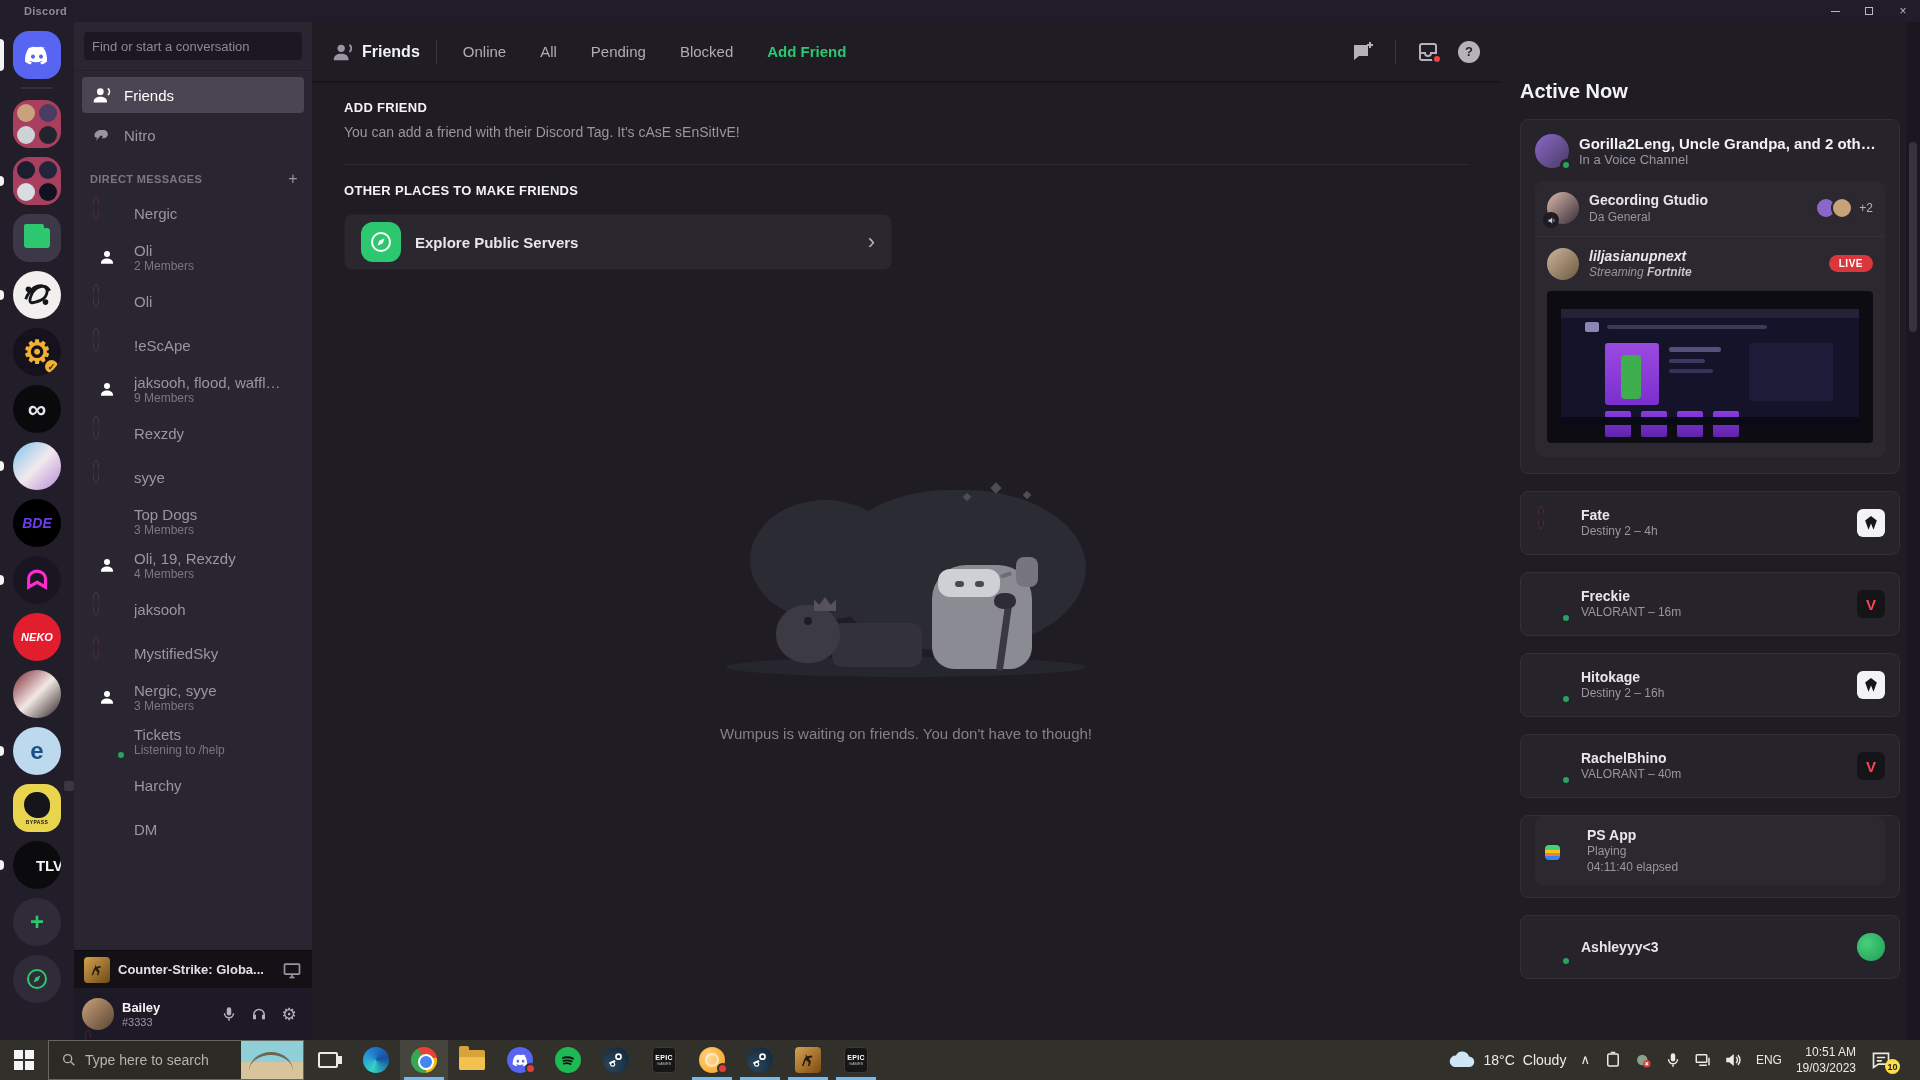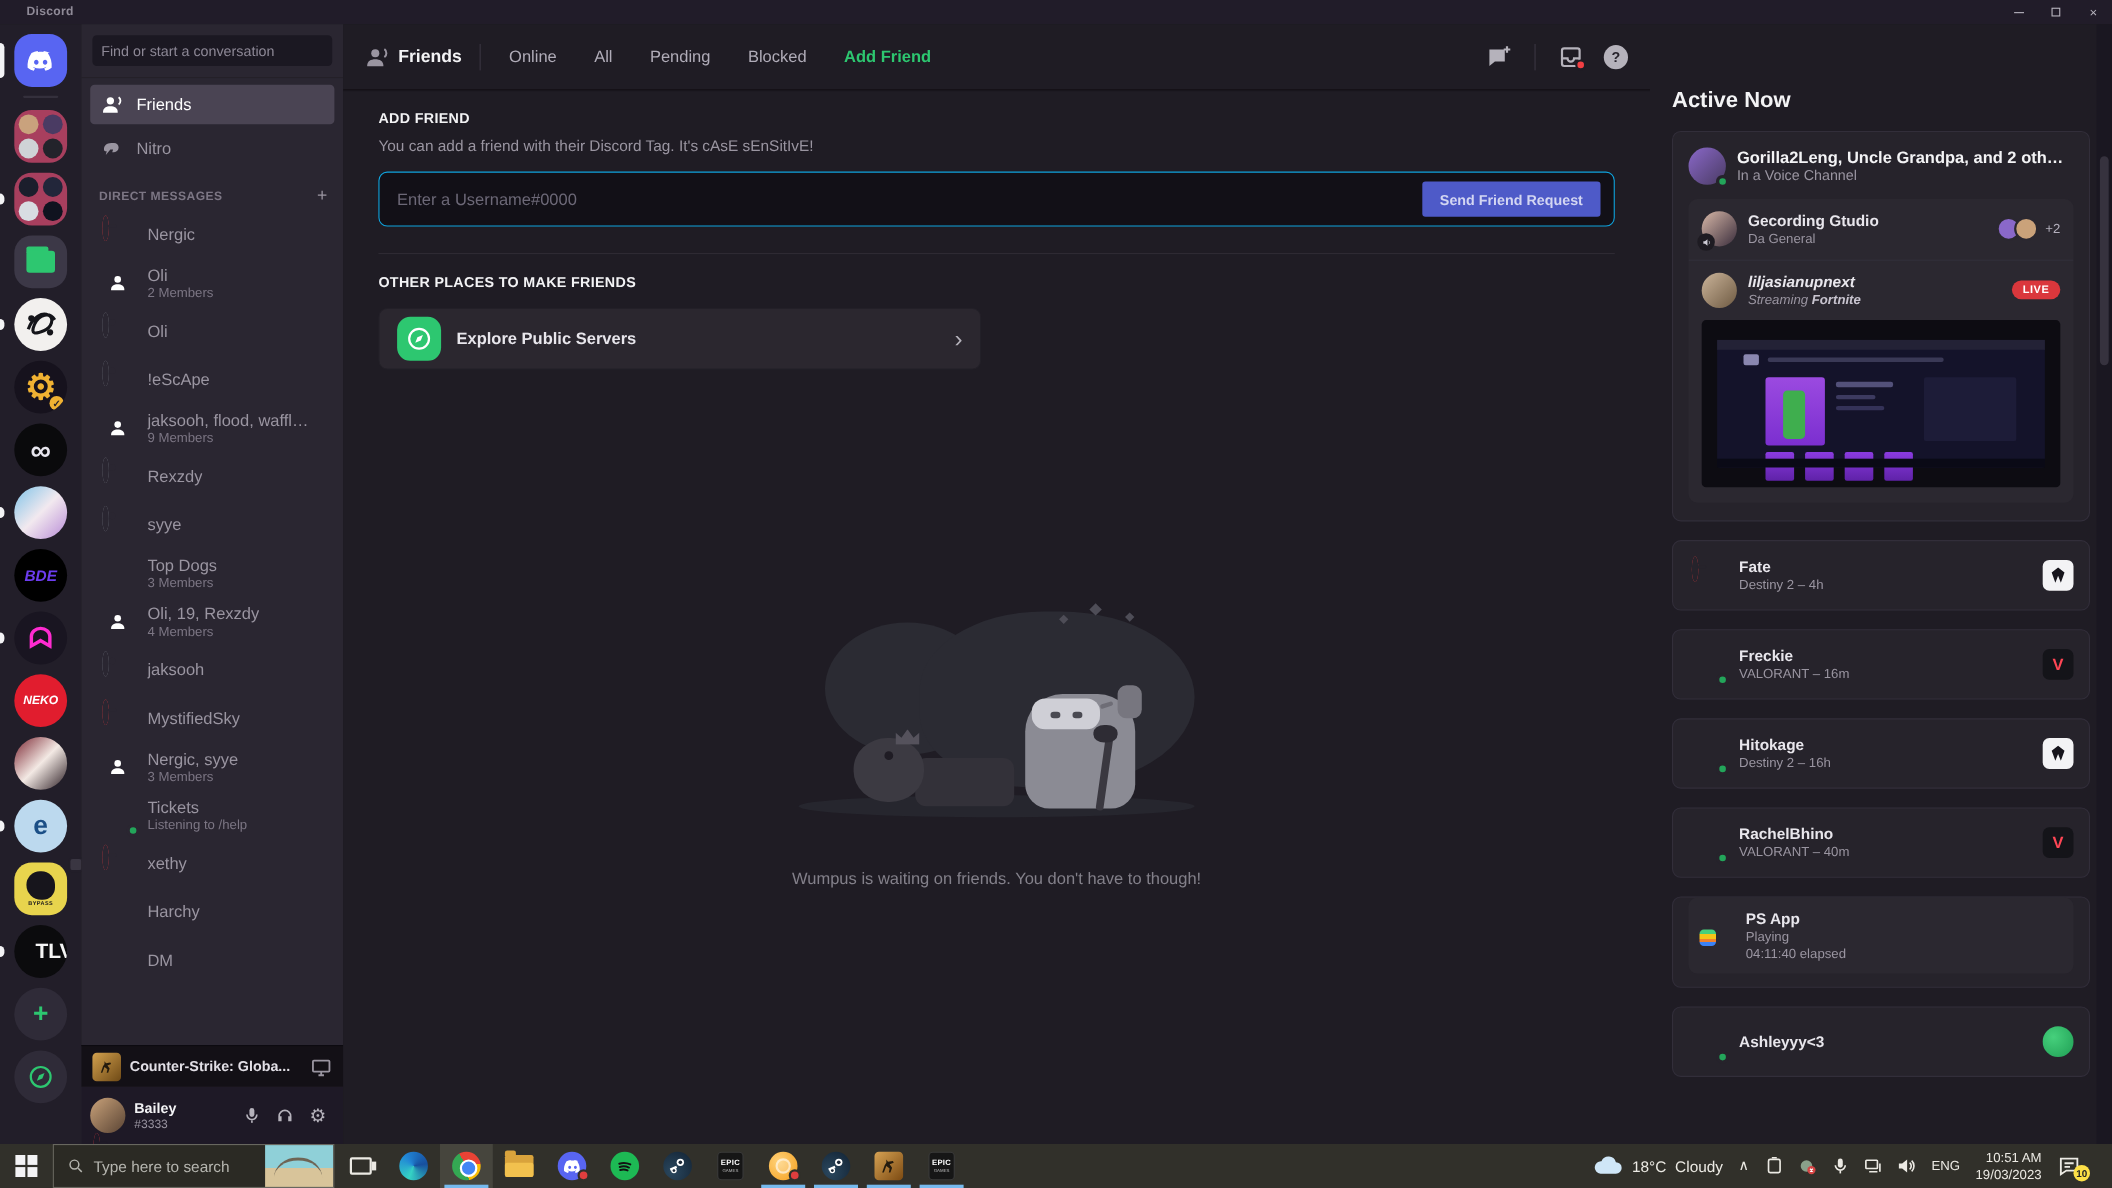--- a/index.html
+++ b/index.html
@@ -350,21 +350,21 @@
             <div style="display: flex; flex-direction: column; align-items: center;">
               <div class="bypass-blob"></div>
               <div class="bypass-label">BYPASS</div>
             </div>
           </div>
           <span class="bypass-corner"></span>
         </div>
         <div class="rail-item">
           <span class="rail-pill"></span>
           <div class="rail-icon circle" style="background: rgb(11, 11, 13);">
-            <span class="glyph-text" style="color: rgb(245, 245, 245); font-size: 19px; margin-left: 25px;">TLV</span>
+            <span class="glyph-text" style="color: rgb(245, 245, 245); font-size: 15px; margin-left: 25px;">TLV</span>
           </div>
         </div>
         <div class="rail-item">
           <div class="rail-icon circle" style="background: rgb(47, 43, 56);">
             <span class="glyph-text" style="color: rgb(45, 199, 112); font-size: 24px;">+</span>
           </div>
         </div>
         <div class="rail-item">
           <div class="rail-icon circle" style="background: rgb(47, 43, 56); color: rgb(45, 199, 112);">
             <svg viewBox="0 0 24 24" width="24" height="24" fill="none" stroke="currentColor" stroke-width="2">
@@ -493,26 +493,20 @@
             </span>
           </div>
           <div class="dm-row">
             <span class="avatar"><span class="face" style="background: linear-gradient(135deg, rgb(110, 102, 224), rgb(67, 57, 168));"></span><span class="st-badge st-online"></span></span>
             <span class="dm-texts">
               <div class="dm-name">Tickets</div>
               <div class="dm-sub">Listening to /help</div>
             </span>
           </div>
           <div class="dm-row">
-            <span class="avatar"><span class="face" style="background: linear-gradient(135deg, rgb(74, 66, 72), rgb(34, 29, 34));"></span><span class="st-badge st-dnd"></span></span>
-            <span class="dm-texts">
-              <div class="dm-name">xethy</div>
-            </span>
-          </div>
-          <div class="dm-row">
             <span class="avatar"><span class="face" style="background: linear-gradient(135deg, rgb(93, 74, 74), rgb(43, 32, 36));"></span></span>
             <span class="dm-texts">
               <div class="dm-name">Harchy</div>
             </span>
           </div>
           <div class="dm-row">
             <span class="avatar"><span class="face" style="background: linear-gradient(135deg, rgb(138, 143, 150), rgb(74, 78, 85));"></span></span>
             <span class="dm-texts">
               <div class="dm-name">DM</div>
             </span>
@@ -597,24 +591,20 @@
           </span>
           <span class="help-circle">
               <span>?</span>
             </span>
         </span>
       </div>
 
       <div class="content">
         <div class="af-title">ADD FRIEND</div>
         <div class="af-desc">You can add a friend with their Discord Tag. It's cAsE sEnSitIvE!</div>
-        <div class="af-inputwrap">
-          <input class="af-input" placeholder="Enter a Username#0000" style="">
-          <button class="af-btn">Send Friend Request</button>
-        </div>
         <div class="hr"></div>
         <div class="op-title">OTHER PLACES TO MAKE FRIENDS</div>
         <div class="explore-card">
           <span class="explore-ic">
             <svg viewBox="0 0 24 24" fill="none" stroke="currentColor" stroke-width="2">
                 <circle cx="12" cy="12" r="9"></circle>
                 <path d="M15.5 8.5l-2 5-5 2 2-5z" fill="currentColor" stroke="none"></path>
               </svg>
           </span>
           <span class="explore-label">Explore Public Servers</span>

